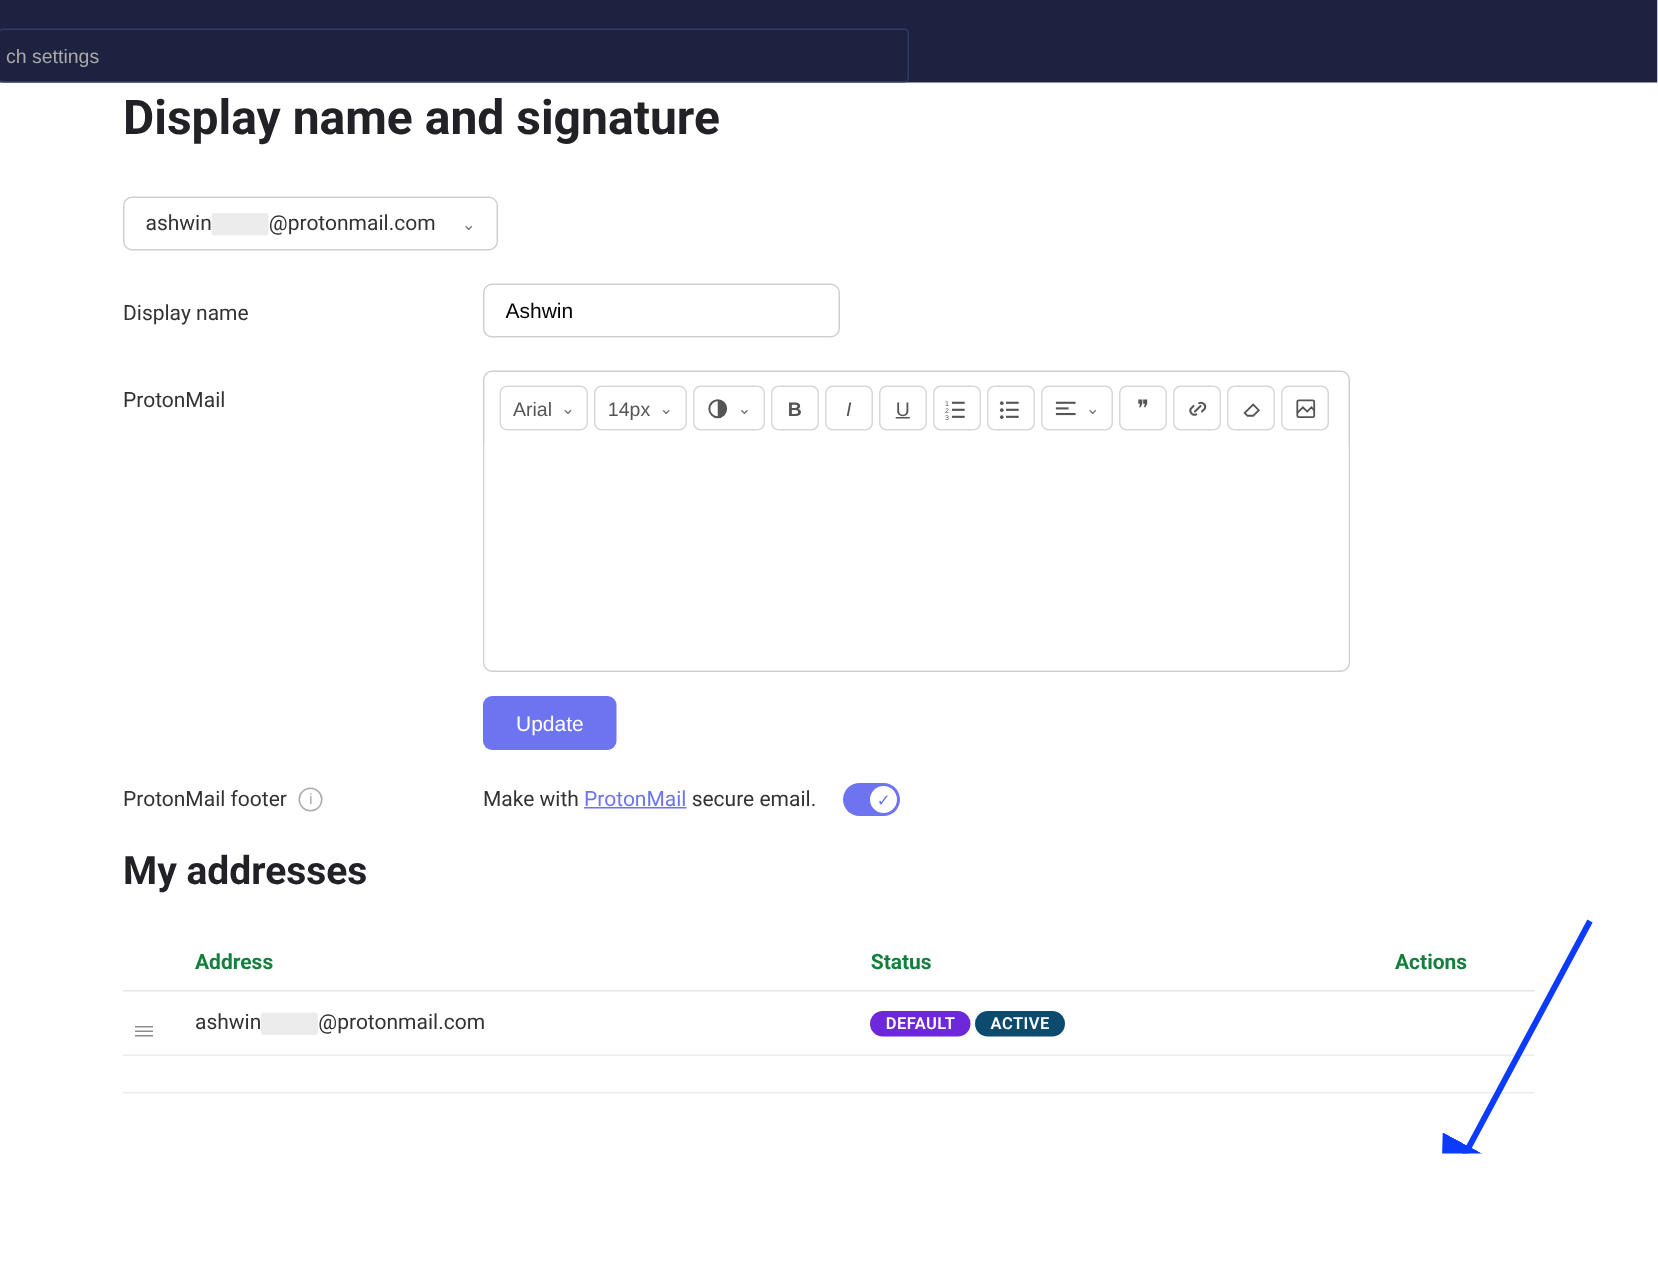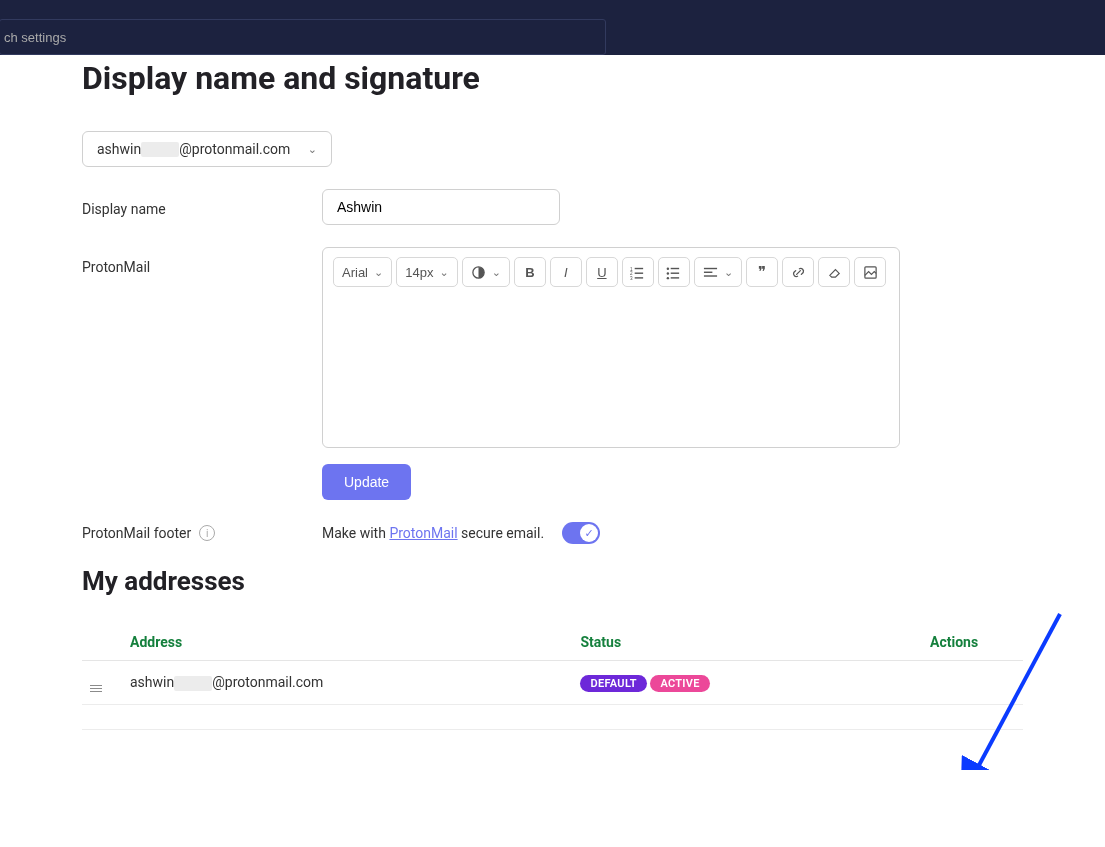--- a/index.html
+++ b/index.html
@@ -30,21 +30,21 @@
   .addr-table { width:100%; border-collapse:collapse; }
   .addr-table th { text-align:left; font-size:14px; font-weight:700; color:#15803d; padding:10px 8px; border-bottom:1px solid #e5e5e5;}
   .addr-table th.actions { text-align:center; }
   .addr-table td { font-size:14px; padding:12px 8px; border-bottom:1px solid #ececec; vertical-align:middle;}
   .addr-table td.actions-cell { text-align:right;}
   .drag-icon { color:#8b8b8b; cursor:grab; display:inline-flex; flex-direction:column; gap:2px;}
   .drag-icon span { display:block; width:12px; height:1px; background:#8b8b8b;}
   .blur { display:inline-block; width:38px; height:15px; background:#ececec; vertical-align:middle; border-radius:2px;}
   .badge { display:inline-block; font-size:11px; font-weight:600; padding:2px 10px; border-radius:10px; color:#fff; letter-spacing:0.3px;}
   .badge.default { background:#6d28d9;}
-  .badge.active  { background:#ec4899;}
+  .badge.active  { background:#0c4a6e;}
   .btn-outline { background:#fff; border:1px solid #d5d5d5; border-radius:4px; padding:7px 14px; font-size:13px; cursor:pointer; color:#333;}
   .chev { font-size:11px; color:#777;}
   .arrow-annot { position:absolute; pointer-events:none; }
   .main-area { position:relative;}
   svg.icn { width:15px; height:15px; }
 </style>
 </head>
 <body>
 
 <div class="topbar">

